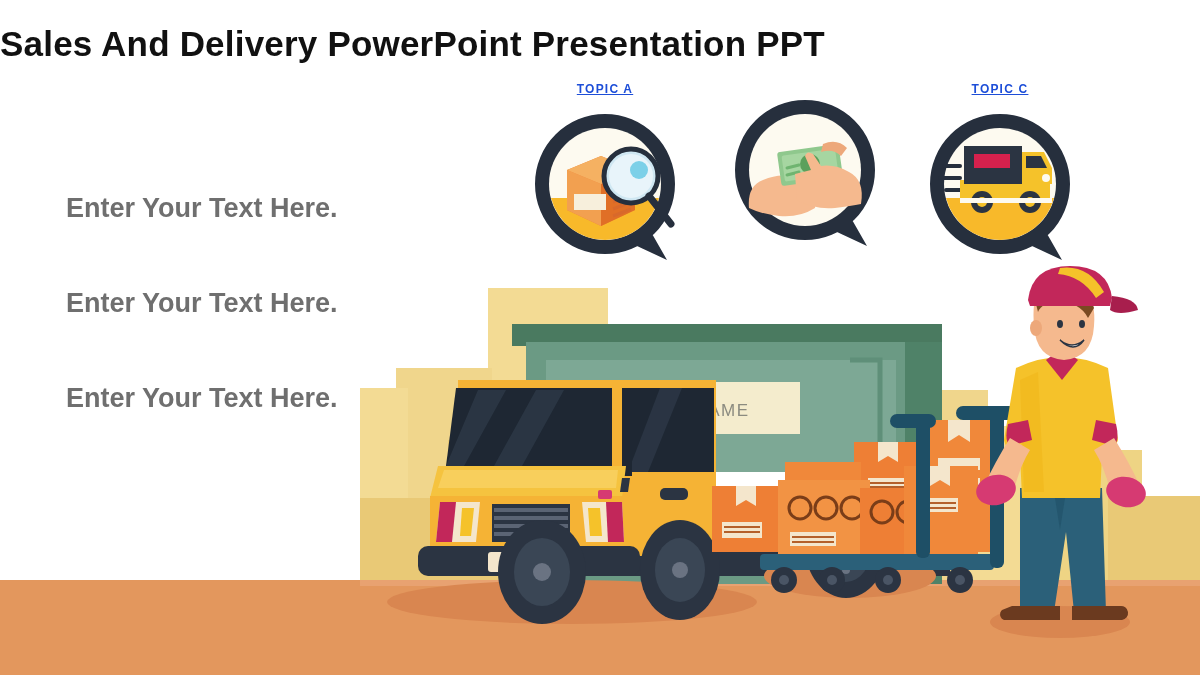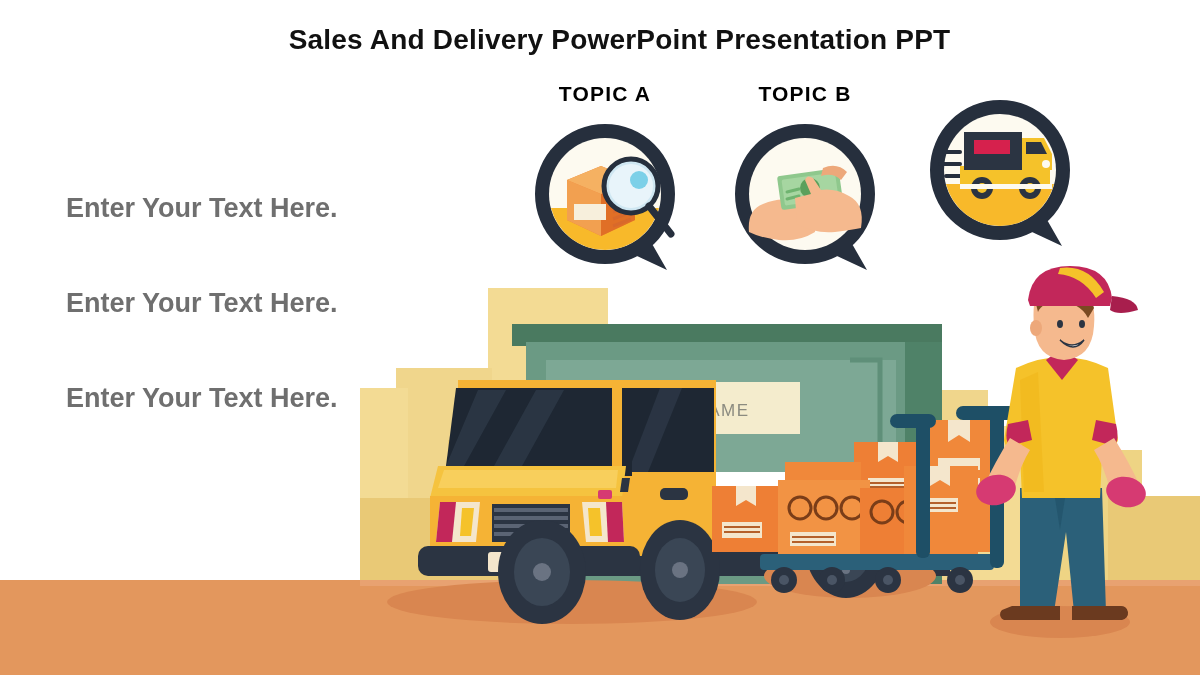--- a/index.html
+++ b/index.html
@@ -14,39 +14,38 @@
 
   
   .ground{
     position:absolute;left:0;right:0;bottom:0;height:95px;
     background:#e3975d;
   }
 
   
   .title{
     position:absolute;left:0;right:0;top:24px;
-    text-align:center;
-    font-size:28px;font-weight:bold;color:#111111;
+    text-align:left;
+    font-size:35px;font-weight:bold;color:#111111;
     letter-spacing:.2px;
     white-space:nowrap;
-    margin-left:39px;
   }
 
   
   .bullets{position:absolute;left:66px;top:192px;width:330px;}
   .bullet{
     font-size:27px;font-weight:bold;color:#6f6f6f;
     height:95px;line-height:32px;
   }
 
   
   .topics{position:absolute;left:505.0px;top:82px;width:600px;height:210px;}
   .topic{position:absolute;top:0;width:180px;text-align:center;}
   .topic-label{
-    font-size:21px;font-weight:bold;color:#000000;letter-spacing:1.2px;
+    font-size:12px;font-weight:bold;color:#1d4ed8;letter-spacing:1.2px;text-decoration:underline;
   }
   .bubble{
     position:relative;width:156px;height:156px;margin:10px auto 0;
   }
   .bubble svg{display:block;}
 
   
   .scene{position:absolute;left:360px;top:240px;width:840px;height:435px;}
   .scene svg{display:block;}
 </style>
@@ -306,21 +305,20 @@
           <circle cx="104" cy="70" r="27" fill="#cfe7f2"></circle>
           <circle cx="104" cy="70" r="22" fill="#e8f4fa"></circle>
           <circle cx="112" cy="64" r="9" fill="#7cd0e8"></circle>
           <circle cx="104" cy="70" r="27" fill="none" stroke="#262f3d" stroke-width="5"></circle>
           <line x1="122" y1="90" x2="144" y2="118" stroke="#262f3d" stroke-width="7" stroke-linecap="round"></line>
         </svg>
       </div>
     </div>
 
     <div class="topic" style="left:210px">
-      <div class="topic-label">TOPIC B</div>
       <div class="bubble">
         <svg width="156" height="156" viewBox="0 0 156 156" xmlns="http://www.w3.org/2000/svg">
           <path d="M148 78 a70 70 0 1 1 -140 0 a70 70 0 0 1 140 0 z
                    M124 126 l16 28 l-30 -14 z" fill="#262f3d"></path>
           <circle cx="78" cy="78" r="56" fill="#fdfaf0"></circle>
 
           <path d="M22 116 q-2 -22 14 -28 q14 -6 26 -4 l8 -10 q6 -4 8 2 l-6 12 l18 2 l-2 26 q-16 10 -36 8 q-18 -2 -30 -8 z" fill="#f5b98e"></path>
 
           <rect x="52" y="56" width="62" height="34" rx="3" fill="#8fc88d" transform="rotate(-8 83 73)"></rect>
           <rect x="56" y="60" width="54" height="26" rx="2" fill="#a6d6a1" transform="rotate(-8 83 73)"></rect>
@@ -330,20 +328,21 @@
             <line x1="60" y1="83" x2="72" y2="80"></line>
           </g>
 
           <path d="M134 112 q4 -24 -12 -32 q-14 -8 -28 -6 l-8 -12 q-6 -4 -8 2 l6 14 l-16 4 l2 26 q18 10 38 8 q16 -2 26 -4 z" fill="#f5b98e"></path>
           <path d="M96 52 q14 -6 24 4 l-6 8 q-8 -8 -20 -4 z" fill="#eda87a"></path>
         </svg>
       </div>
     </div>
 
     <div class="topic" style="left:405px">
+      <div class="topic-label">TOPIC C</div>
       <div class="bubble">
         <svg width="156" height="156" viewBox="0 0 156 156" xmlns="http://www.w3.org/2000/svg">
           <path d="M148 78 a70 70 0 1 1 -140 0 a70 70 0 0 1 140 0 z
                    M124 126 l16 28 l-30 -14 z" fill="#262f3d"></path>
           <circle cx="78" cy="78" r="56" fill="#fdfaf0"></circle>
           <path d="M78 134 a56 56 0 0 0 54 -42 L24 92 a56 56 0 0 0 54 42 z" fill="#f8b92a"></path>
 
           <g stroke="#262f3d" stroke-width="4" stroke-linecap="round">
             <line x1="22" y1="60" x2="38" y2="60"></line>
             <line x1="18" y1="72" x2="38" y2="72"></line>

